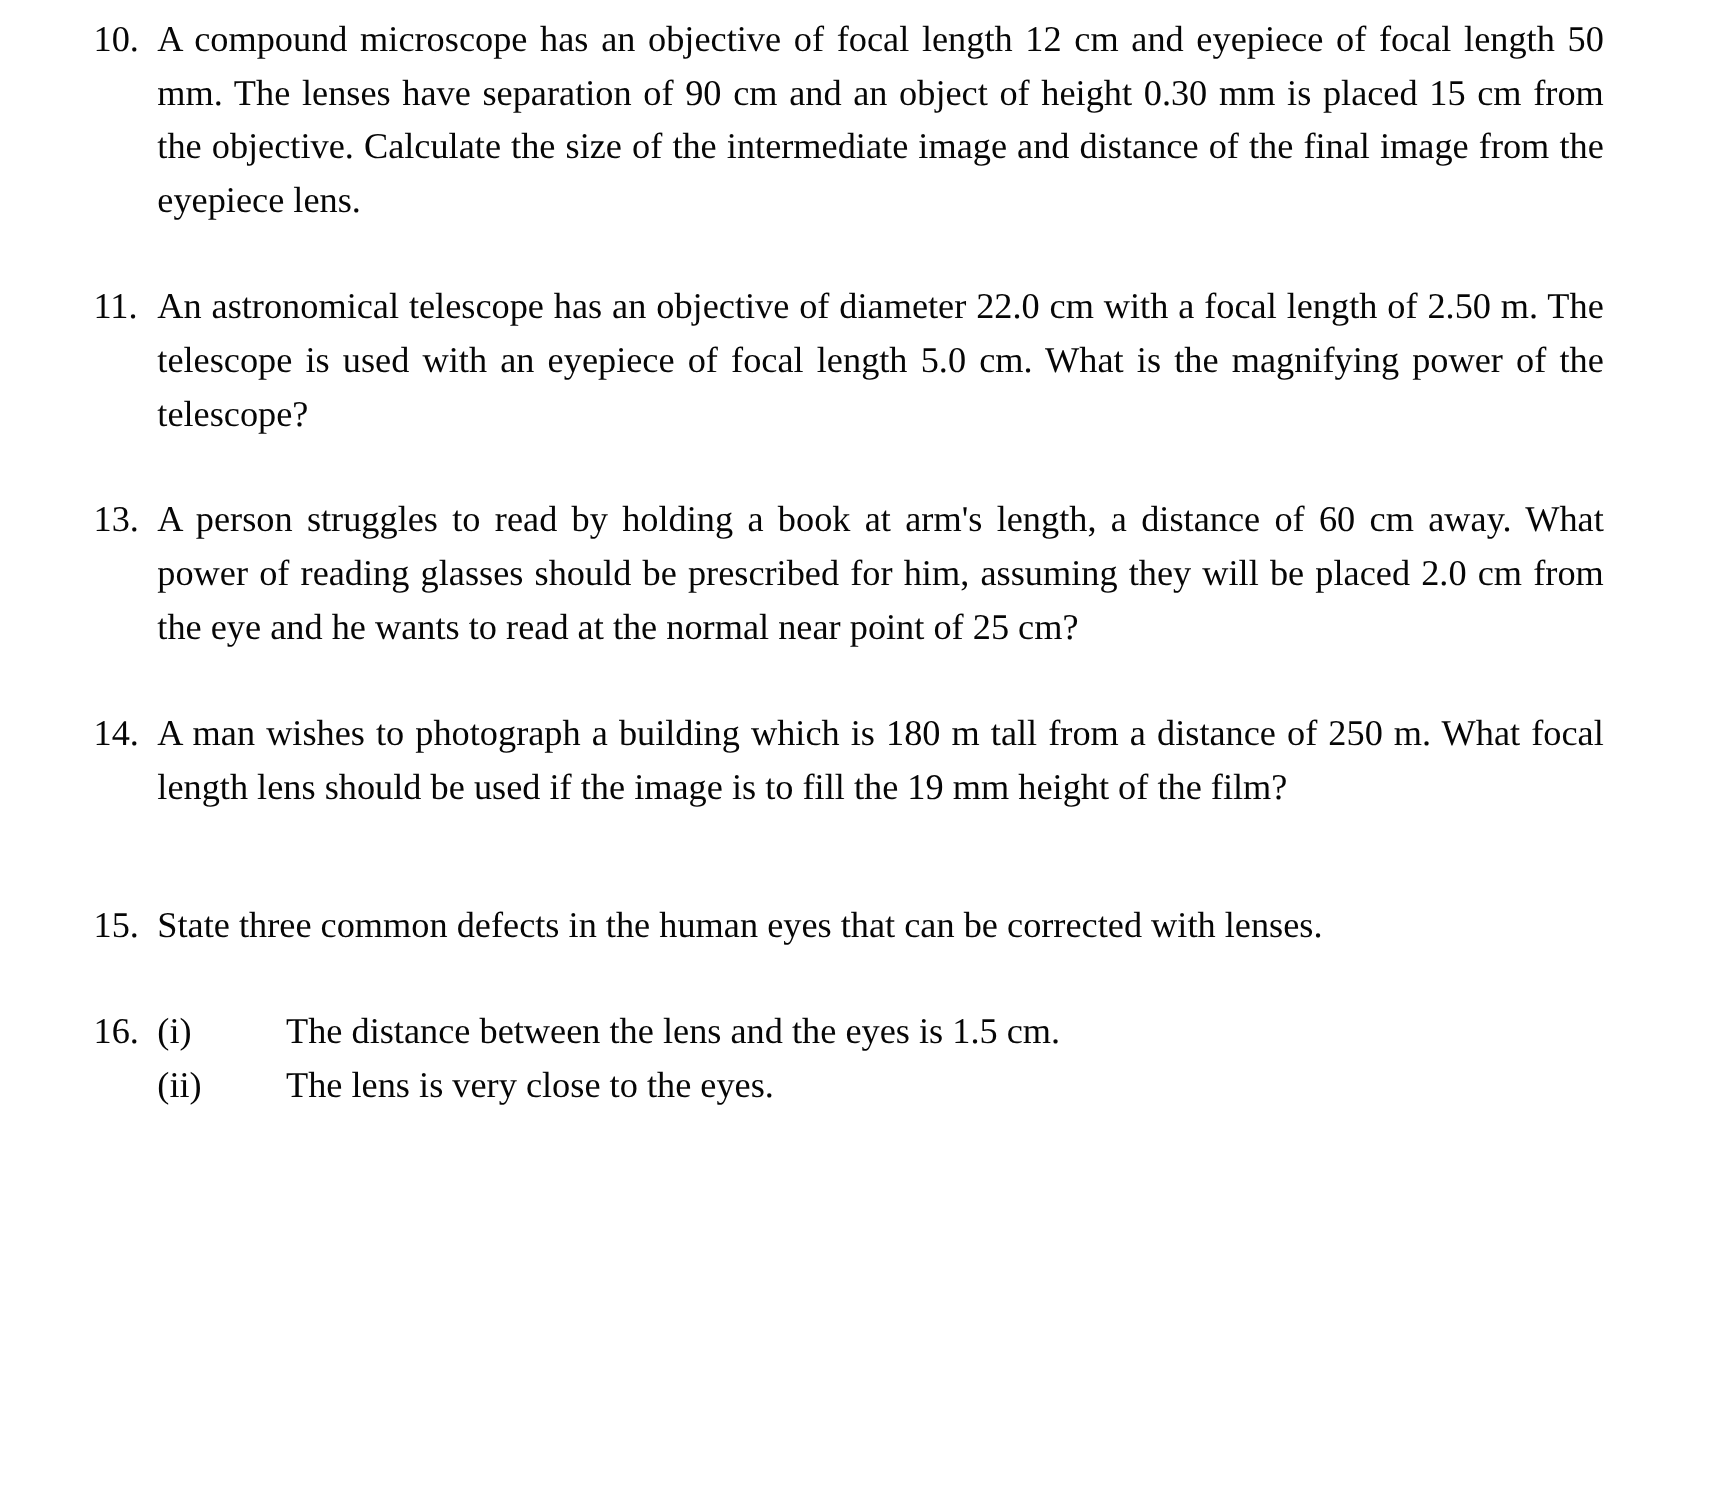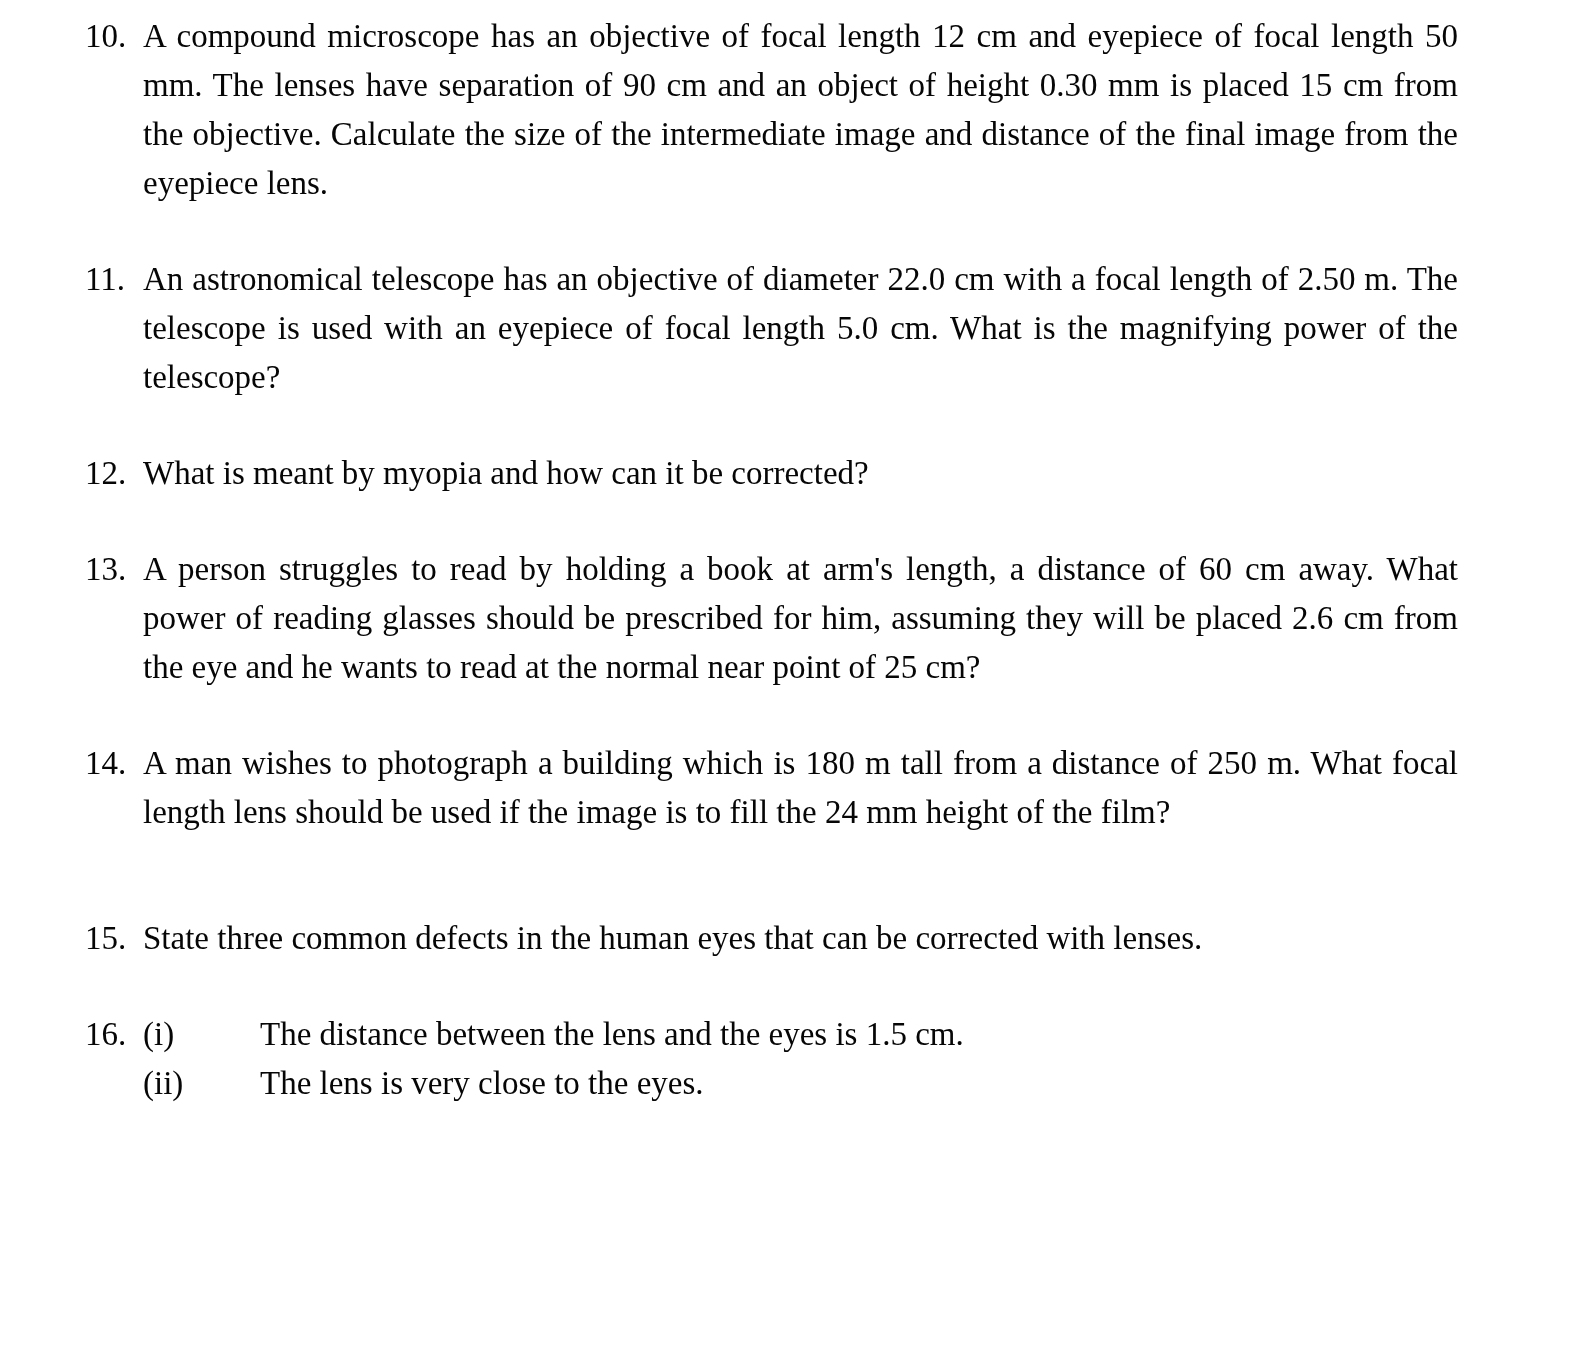--- a/index.html
+++ b/index.html
@@ -51,33 +51,29 @@
   <div class="problem">
     <span class="num">10.</span>
     <div class="ptext">A compound microscope has an objective of focal length 12 cm and eyepiece of focal length 50 mm. The lenses have separation of 90 cm and an object of height 0.30 mm is placed 15 cm from the objective. Calculate the size of the intermediate image and distance of the final image from the eyepiece lens.</div>
   </div>
 
   <div class="problem">
     <span class="num">11.</span>
     <div class="ptext">An astronomical telescope has an objective of diameter 22.0 cm with a focal length of 2.50 m. The telescope is used with an eyepiece of focal length 5.0 cm. What is the magnifying power of the telescope?</div>
   </div>
 
-  <div class="problem">
-    <span class="num">12.</span>
-    <div class="ptext">What is meant by myopia and how can it be corrected?</div>
-  </div>
 
   <div class="problem">
     <span class="num">13.</span>
-    <div class="ptext">A person struggles to read by holding a book at arm's length, a distance of 60 cm away. What power of reading glasses should be prescribed for him, assuming they will be placed 2.6 cm from the eye and he wants to read at the normal near point of 25 cm?</div>
+    <div class="ptext">A person struggles to read by holding a book at arm's length, a distance of 60 cm away. What power of reading glasses should be prescribed for him, assuming they will be placed 2.0 cm from the eye and he wants to read at the normal near point of 25 cm?</div>
   </div>
 
   <div class="problem gap-large">
     <span class="num">14.</span>
-    <div class="ptext">A man wishes to photograph a building which is 180 m tall from a distance of 250 m. What focal length lens should be used if the image is to fill the 24 mm height of the film?</div>
+    <div class="ptext">A man wishes to photograph a building which is 180 m tall from a distance of 250 m. What focal length lens should be used if the image is to fill the 19 mm height of the film?</div>
   </div>
 
   <div class="problem">
     <span class="num">15.</span>
     <div class="ptext">State three common defects in the human eyes that can be corrected with lenses.</div>
   </div>
 
   <div class="problem">
     <span class="num">16.</span>
     <div class="subitems">

